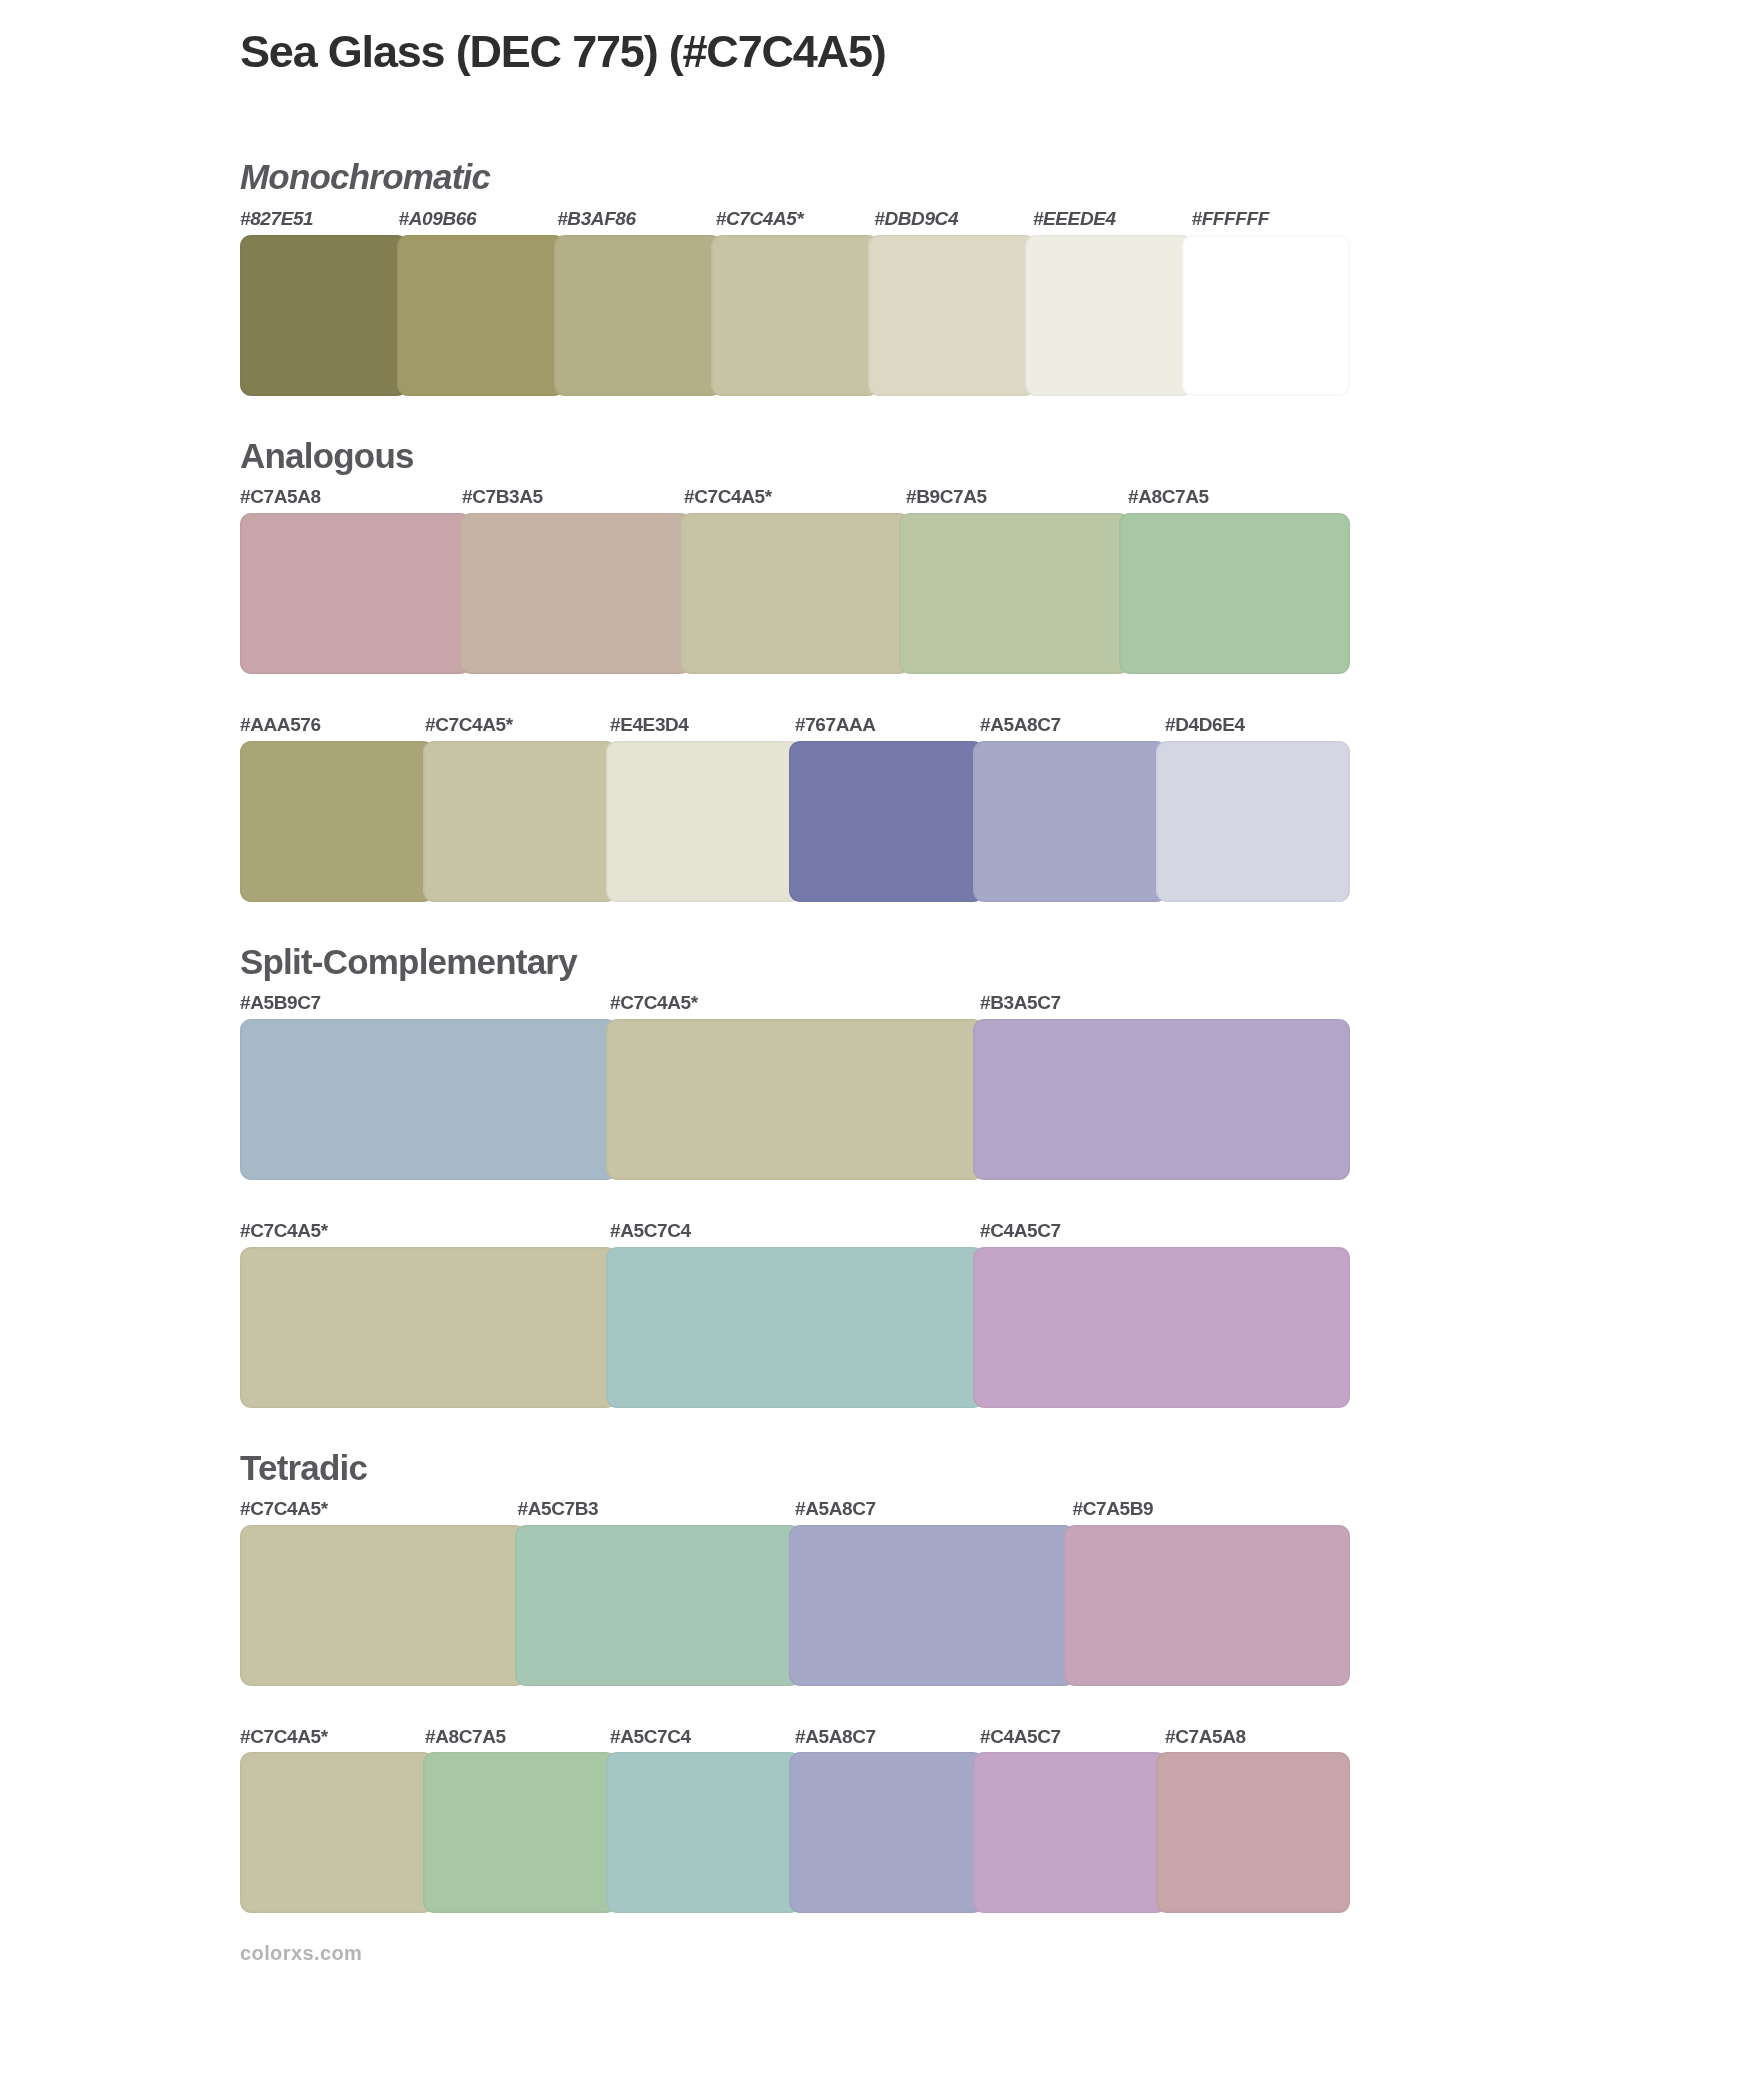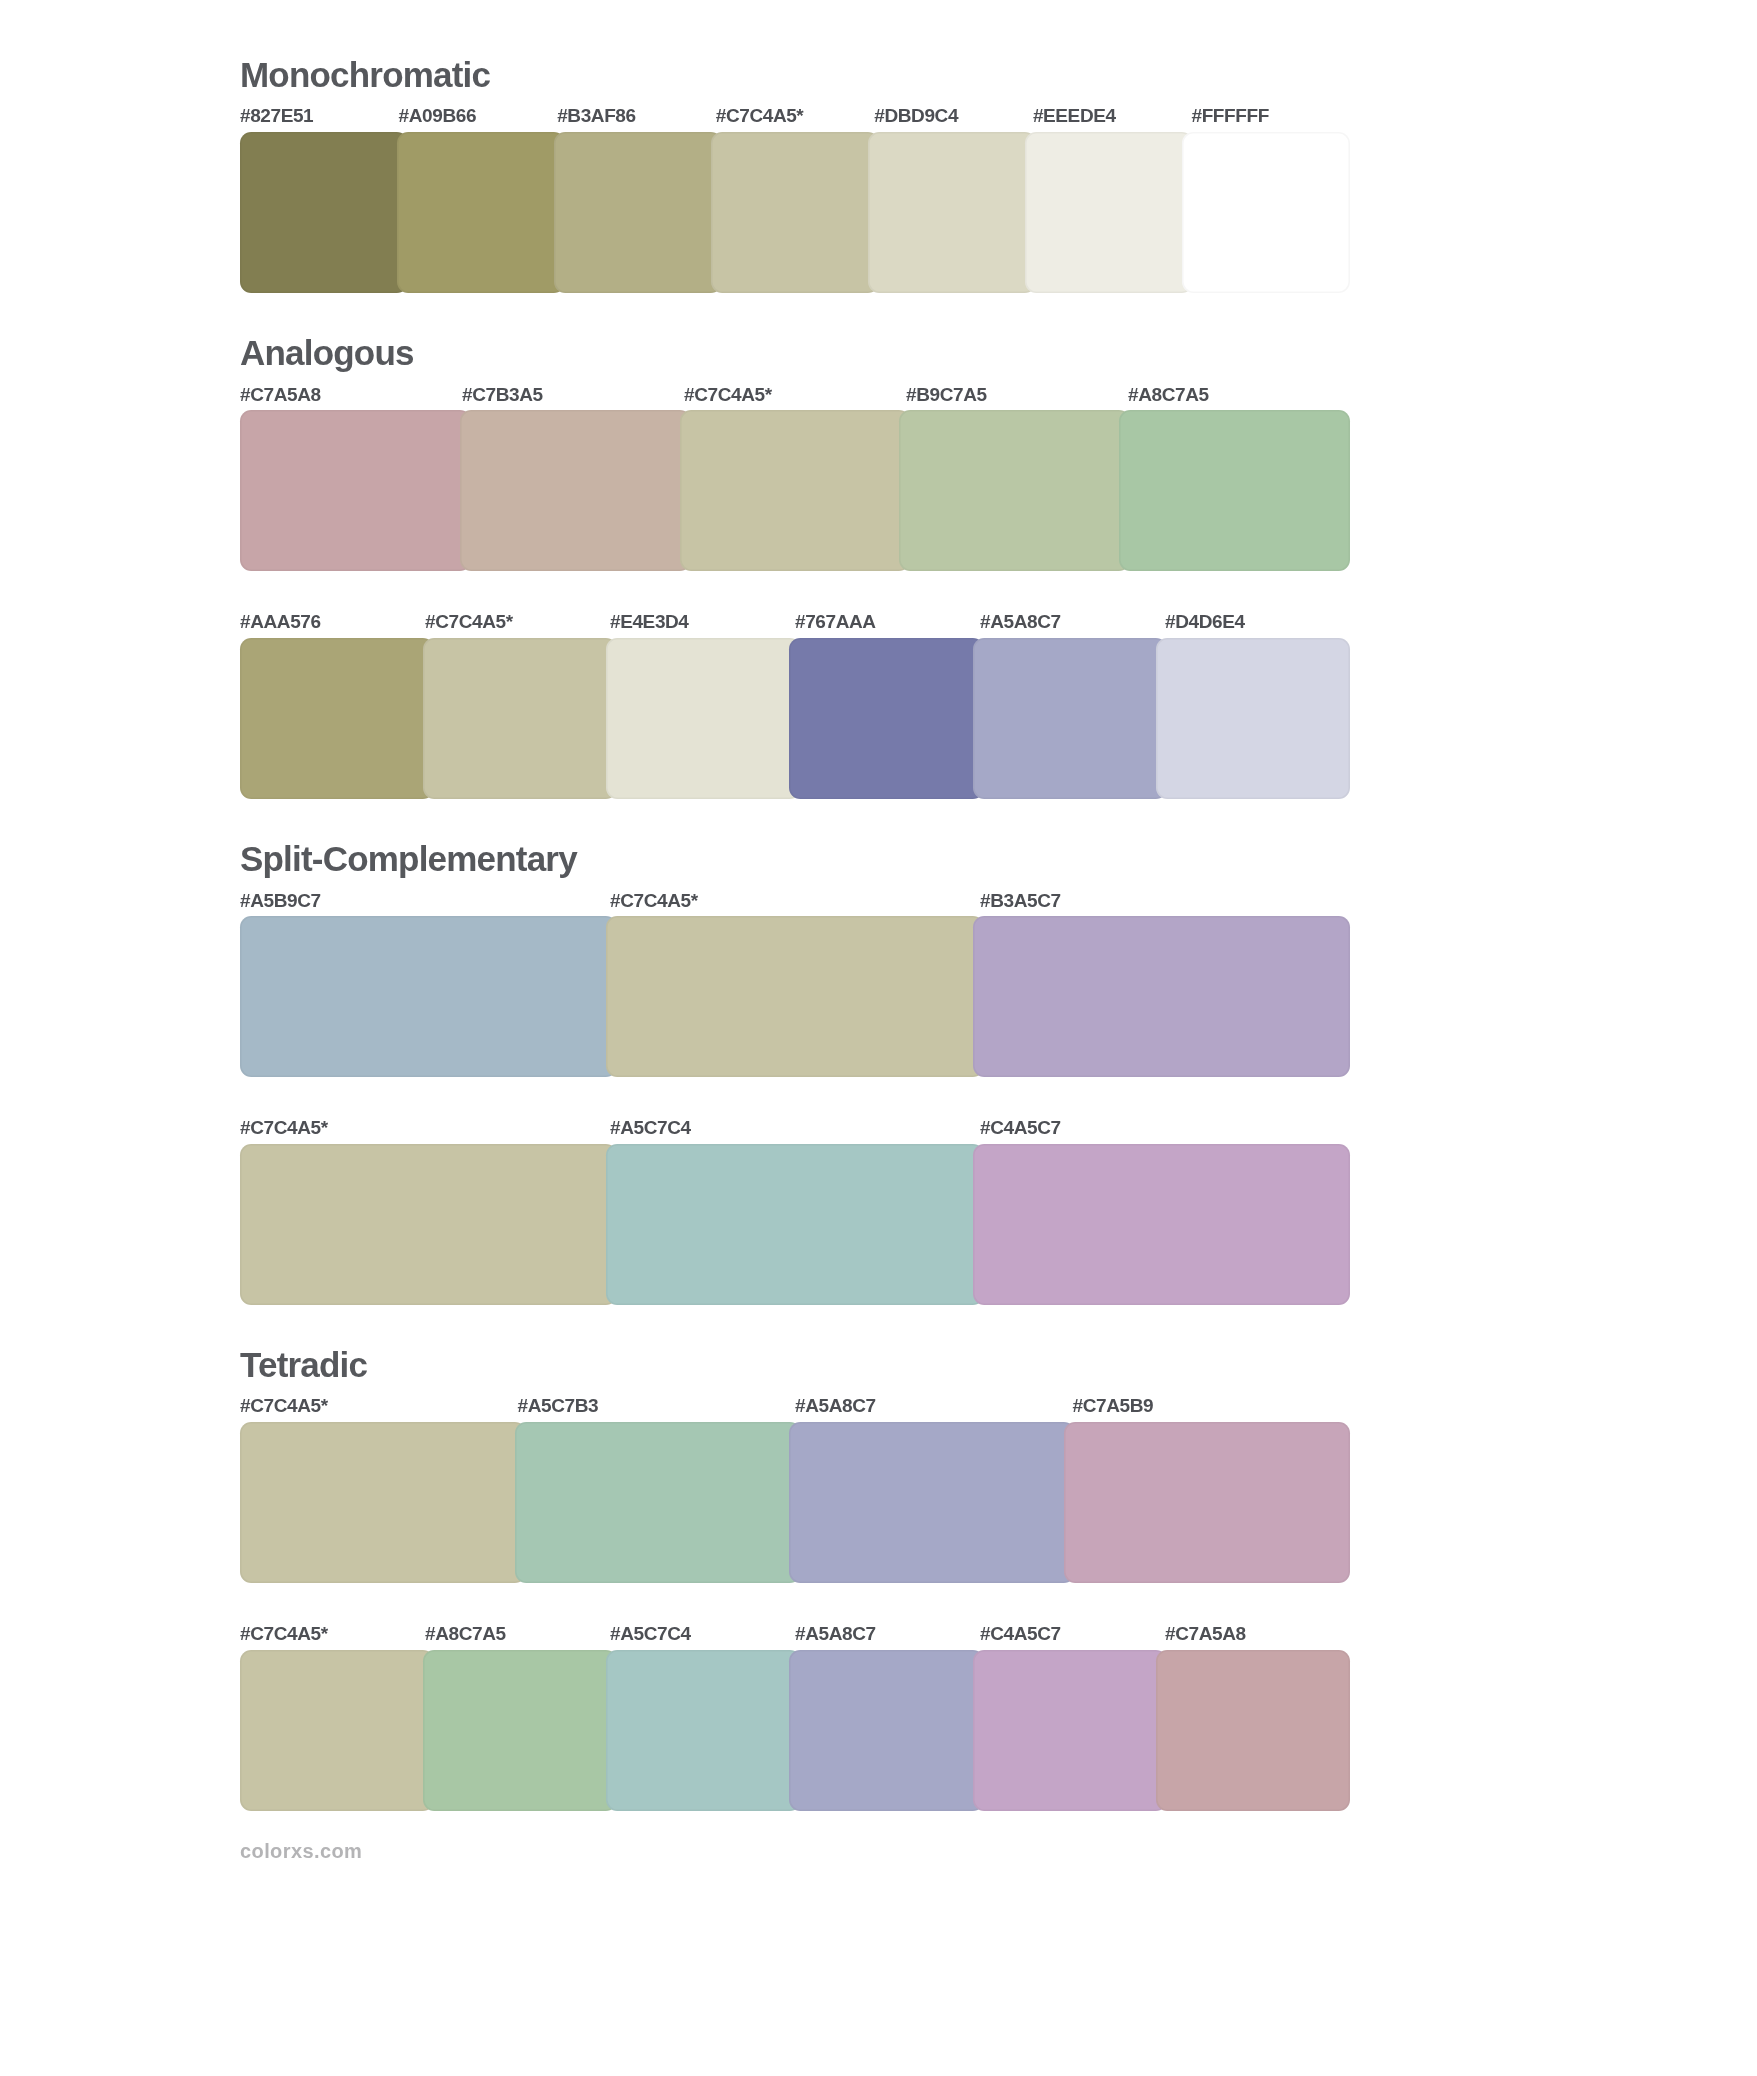--- a/index.html
+++ b/index.html
@@ -30,21 +30,21 @@
   .page-subtitle {
     margin: 14.4px 0 0 0;
     font-size: 37px;
     line-height: 1.1;
     font-weight: 700;
     letter-spacing: -0.8px;
     color: #2d2e30;
   }
   .sections { display: block; }
   .palette-section { margin-top: 40px; }
-  .palette-section:first-child { margin-top: 28px; }
+  .palette-section:first-child { margin-top: 80px; font-style: italic; }
   .section-title {
     margin: 0;
     font-size: 35px;
     line-height: 1.12;
     font-weight: 700;
     letter-spacing: -0.8px;
     color: #56585c;
   }
   .label-row {
     display: flex;
@@ -78,20 +78,21 @@
     font-size: 20px;
     font-weight: 700;
     letter-spacing: 0.4px;
     color: #b4b4b6;
   }
 </style>
 </head>
 <body>
 
 <div class="page">
+  <h1 class="page-title">Sea Glass (DEC 775) (#C7C4A5)</h1>
 
   <main class="sections">
   <section class="palette-section">
     <h3 class="section-title">Monochromatic</h3>
     <div class="label-row">
           <div class="hex-label">#827E51</div>
           <div class="hex-label">#A09B66</div>
           <div class="hex-label">#B3AF86</div>
           <div class="hex-label">#C7C4A5*</div>
           <div class="hex-label">#DBD9C4</div>

